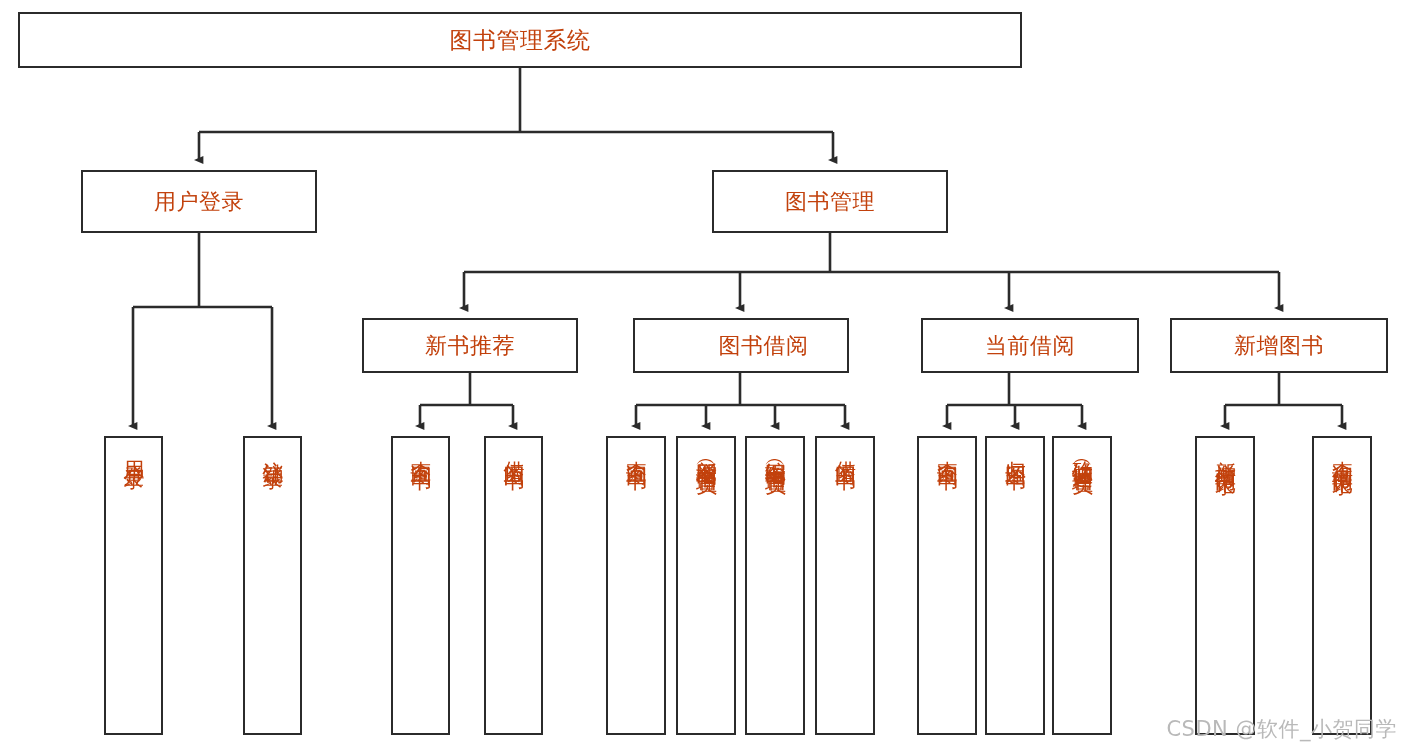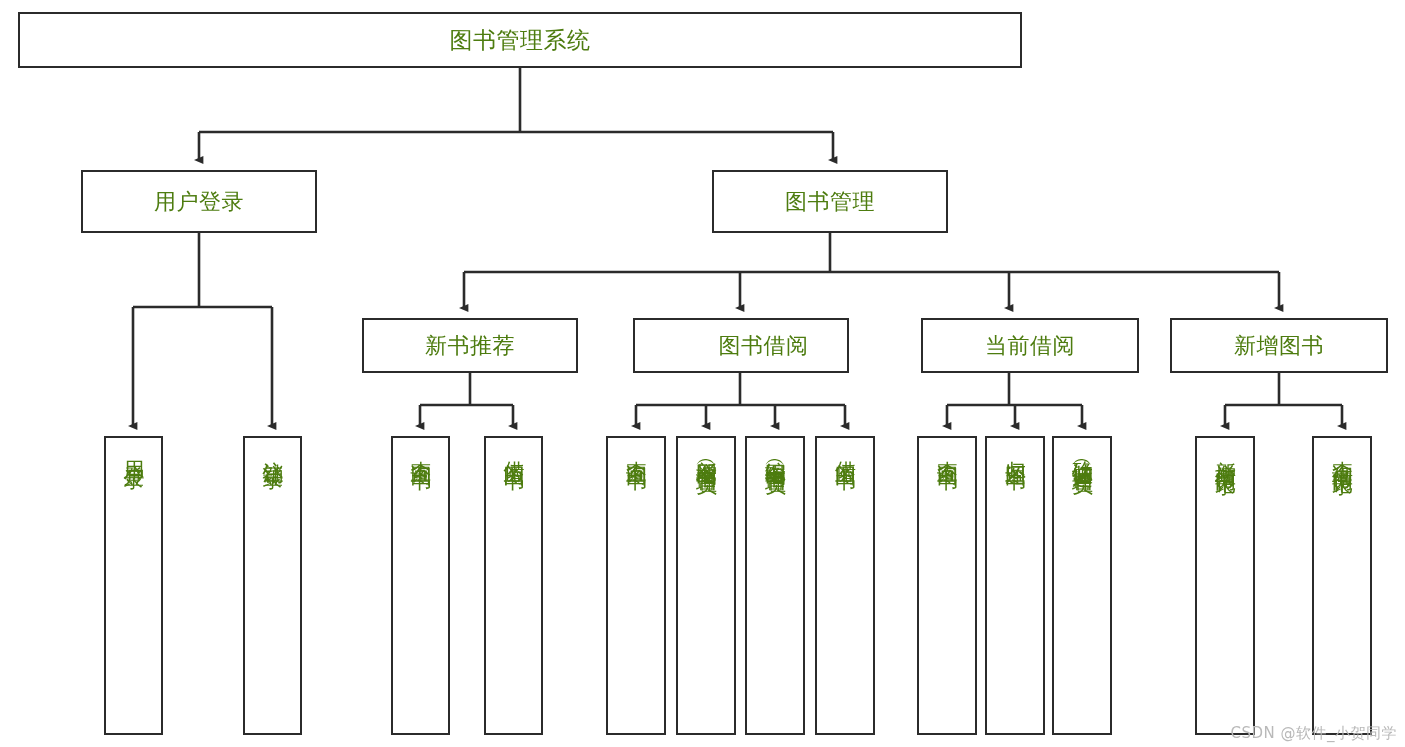--- a/index.html
+++ b/index.html
@@ -24,21 +24,21 @@
     top: 0;
     width: 1405px;
     height: 747px;
     pointer-events: none;
   }
   .node {
     position: absolute;
     box-sizing: border-box;
     border: 2.5px solid #2b2b2b;
     background: #ffffff;
-    color: #4d7c0f;
+    color: #c2410c;
     display: flex;
     align-items: center;
     justify-content: center;
     text-align: center;
     line-height: 1.15;
     z-index: 3;
   }
   .node-label {
     display: block;
   }
@@ -65,21 +65,21 @@
     white-space: nowrap;
     padding-top: 2px;
   }
   .v-node.tall-text .node-label {
     letter-spacing: 2px;
   }
   #watermark {
     position: absolute;
     right: 8px;
     bottom: 4px;
-    font-size: 15px;
+    font-size: 21px;
     color: #b9b9b9;
     z-index: 6;
     white-space: nowrap;
     letter-spacing: 0.5px;
   }
 </style>
 </head>
 <body>
 
 <div id="canvas">

